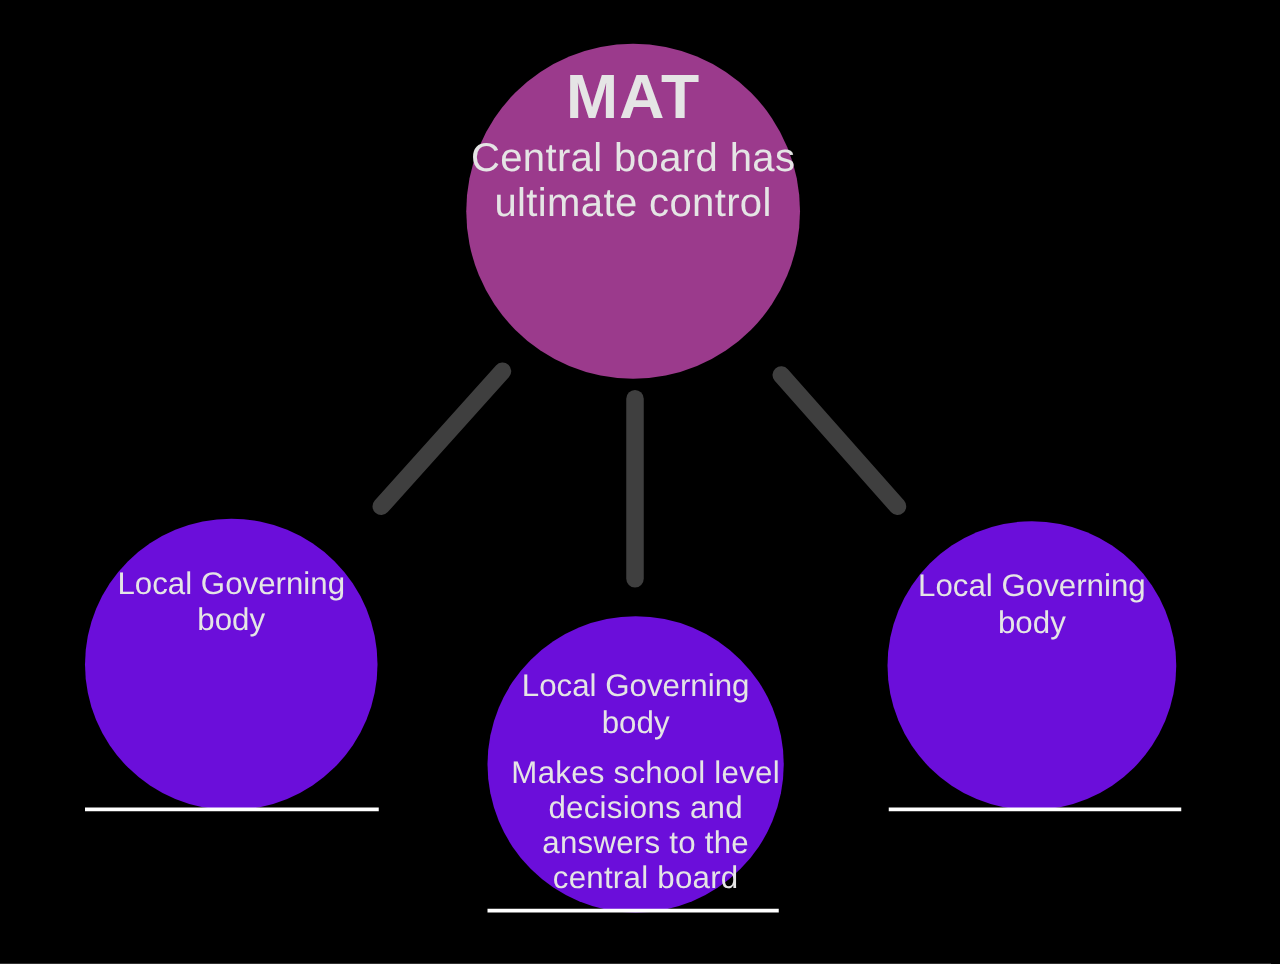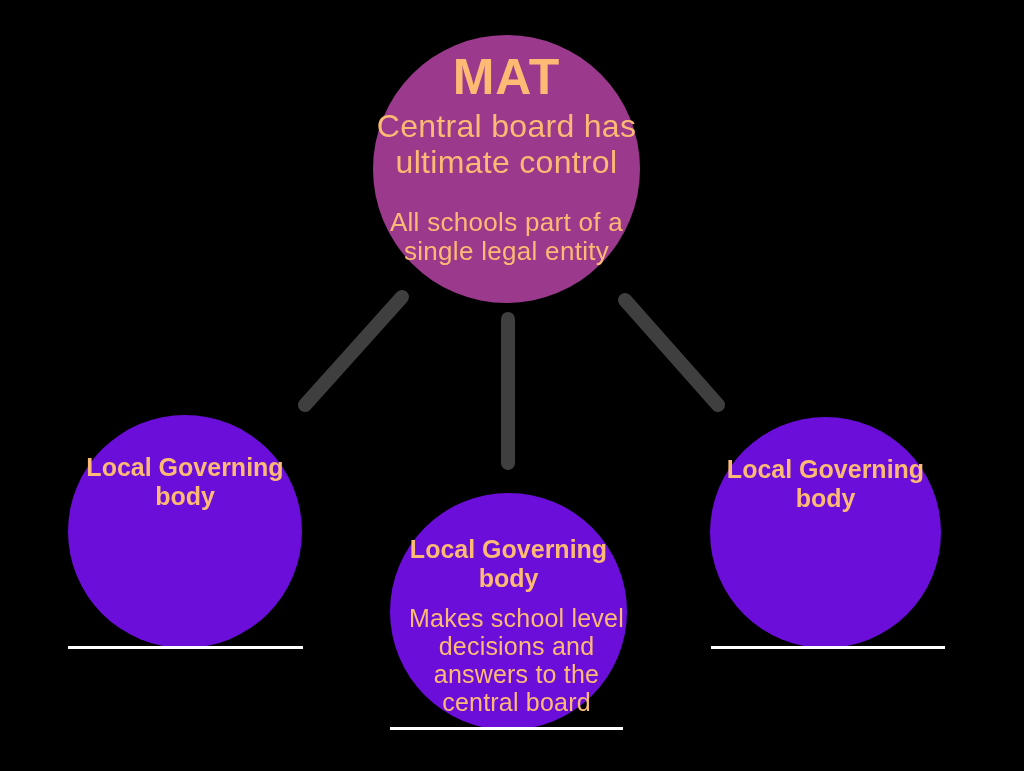--- a/index.html
+++ b/index.html
@@ -27,21 +27,21 @@
     z-index: 1;
   }
   .circle {
     position: absolute;
     border-radius: 50%;
     z-index: 2;
     display: flex;
     flex-direction: column;
     align-items: center;
     text-align: center;
-    color: #fdba74;
+    color: #e5e5e5;
     box-sizing: border-box;
   }
   .mat-circle {
     left: 373px;
     top: 35px;
     width: 267px;
     height: 268px;
     padding-top: 17px;
   }
   .mat-title {
@@ -84,21 +84,21 @@
   .lgb-circle-right {
     left: 710px;
     top: 417px;
     width: 231px;
     height: 231px;
     padding-top: 38px;
   }
   .lgb-title {
     margin: 0;
     font-size: 25px;
-    font-weight: 700;
+    font-weight: 400;
     line-height: 1.16;
     white-space: pre-line;
   }
   .lgb-body {
     margin: 11px 0 0 16px;
     font-size: 25px;
     font-weight: 400;
     line-height: 1.12;
     letter-spacing: 0.2px;
     white-space: pre-line;
@@ -120,22 +120,20 @@
   <svg class="connectors" viewBox="0 0 1024 771" xmlns="http://www.w3.org/2000/svg">
     <line x1="402" y1="297" x2="305" y2="405" stroke-width="14" stroke-linecap="round" style="stroke: rgb(63, 63, 63);"></line>
     <line x1="508" y1="319" x2="508" y2="463" stroke-width="14" stroke-linecap="round" style="stroke: rgb(63, 63, 63);"></line>
     <line x1="625" y1="300" x2="718" y2="405" stroke-width="14" stroke-linecap="round" style="stroke: rgb(63, 63, 63);"></line>
   </svg>
 
   <div class="circle mat-circle" style="background: rgb(155, 58, 140);">
     <div class="mat-title">MAT</div>
     <div class="mat-p1">Central board has
 ultimate control</div>
-    <div class="mat-p2">All schools part of a
-single legal entity</div>
   </div>
 
   <div class="circle lgb-circle-left" style="background: rgb(107, 14, 218);">
     <div class="lgb-title">Local Governing
 body</div>
   </div>
 
   <div class="circle lgb-circle-middle" style="background: rgb(107, 14, 218);">
     <div class="lgb-title">Local Governing
 body</div>

